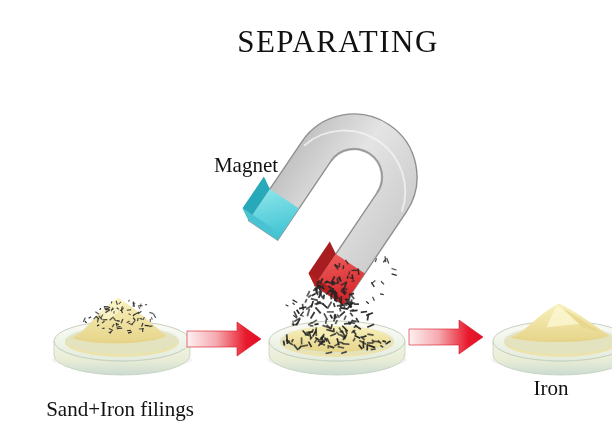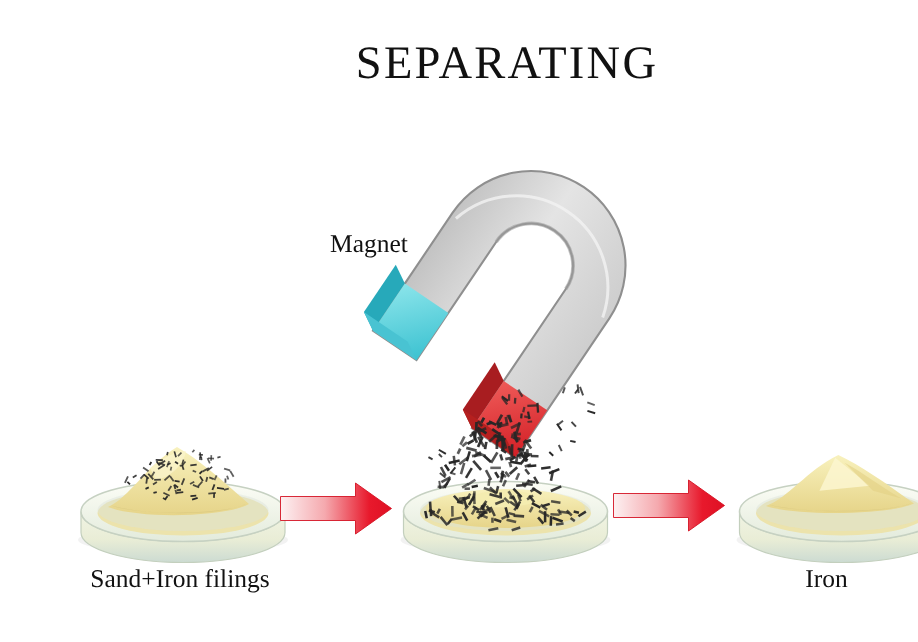--- a/index.html
+++ b/index.html
@@ -13,26 +13,26 @@
   }
   .title{
     position:absolute;left:0;right:0;top:24px;
     text-align:center;
     font-size:31px;
     letter-spacing:1.5px;
     color:var(--text,#111111);
   }
   .label{
     position:absolute;
-    font-size:17px;
+    font-size:21px;
     color:var(--text,#111111);
     text-align:center;
   }
   .magnet-label{left:158px;top:153px;width:112px;}
-  .mixture-label{left:2px;top:376px;width:172px;}
+  .mixture-label{left:2px;top:397px;width:172px;}
   .sand-label{left:449px;top:376px;width:140px;}
   svg.scene{position:absolute;left:0;top:0;}
 </style>
 </head>
 <body>
 
 <div class="stage">
 
   <svg class="scene" width="612" height="428" viewBox="0 0 612 428">
     <defs>

